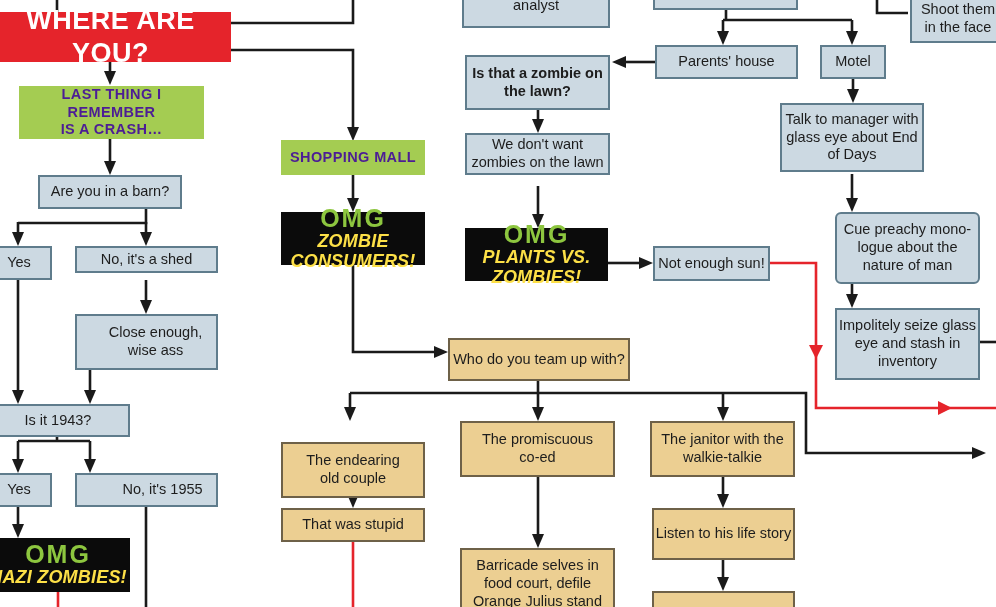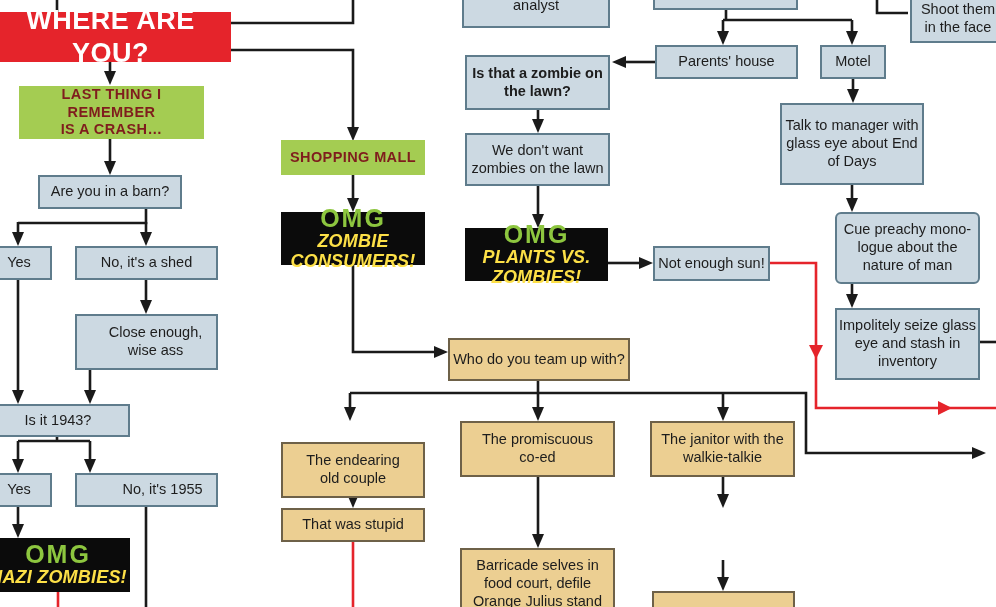--- a/index.html
+++ b/index.html
@@ -14,21 +14,21 @@
   }
   .blue{
     background:#ccd9e2;border:2px solid #5f7c8c;color:#1d1d1d;
     font-size:14.5px;
   }
   .tan{
     background:#eccf92;border:2px solid #6e6148;color:#1d1d1d;
     font-size:14.5px;
   }
   .green{
-    background:#a4cc52;color:#7f1d1d;font-weight:bold;
+    background:#a4cc52;color:#4c1d95;font-weight:bold;
     font-size:14.5px;letter-spacing:.4px;
   }
   .banner{
     background:#e5242b;color:#ffffff;font-weight:bold;
     font-size:27px;letter-spacing:.5px;
   }
   .black-box{
     background:#0b0b0b;color:#ffffff;flex-direction:column;gap:1px;
   }
   .omg{
@@ -113,21 +113,21 @@
   </div>
 
   <div class="node blue" style="left:38px;top:175px;width:144px;height:34px;">
     <span>Are you in a barn?</span>
   </div>
 
   <div class="node blue" style="left:-14px;top:246px;width:66px;height:34px;">
     <span>Yes</span>
   </div>
 
-  <div class="node blue" style="left:75px;top:246px;width:143px;height:34px;">
+  <div class="node blue" style="left:75px;top:246px;width:143px;height:27px;">
     <span>No, it's a shed</span>
   </div>
 
   <div class="node blue" style="left:75px;top:314px;width:143px;height:56px;padding-left:18px;">
     <span>Close enough,
 wise ass</span>
   </div>
 
   <div class="node blue" style="left:-14px;top:404px;width:144px;height:33px;">
     <span>Is it 1943?</span>
@@ -158,21 +158,21 @@
   <div class="node blue" style="left:462px;top:-34px;width:148px;height:62px;">
     <span>student, and systems
 analyst</span>
   </div>
 
   <div class="node blue" style="left:465px;top:55px;width:145px;height:55px;font-weight:bold;">
     <span>Is that a zombie on
 the lawn?</span>
   </div>
 
-  <div class="node blue" style="left:465px;top:133px;width:145px;height:53px;align-items:center;">
+  <div class="node blue" style="left:465px;top:133px;width:145px;height:42px;align-items:center;">
     <span>We don't want
 zombies on the lawn</span>
   </div>
 
   <div class="node black-box" style="left:465px;top:228px;width:143px;height:53px;">
     <span class="omg">OMG</span>
     <span class="omg-sub">PLANTS VS. ZOMBIES!</span>
   </div>
 
   <div class="node blue" style="left:653px;top:246px;width:117px;height:35px;">
@@ -201,39 +201,42 @@
   <div class="node tan" style="left:281px;top:508px;width:144px;height:34px;">
     <span>That was stupid</span>
   </div>
 
   <div class="node tan" style="left:460px;top:548px;width:155px;height:72px;">
     <span>Barricade selves in
 food court, defile
 Orange Julius stand</span>
   </div>
 
+  <div class="node tan" style="left:652px;top:508px;width:143px;height:52px;">
+    <span>Listen to his life story</span>
+  </div>
 
   <div class="node tan" style="left:652px;top:591px;width:143px;height:40px;"></div>
 
   <div class="node blue" style="left:653px;top:-28px;width:145px;height:38px;"></div>
 
   <div class="node blue" style="left:655px;top:45px;width:143px;height:34px;">
     <span>Parents' house</span>
   </div>
 
   <div class="node blue" style="left:820px;top:45px;width:66px;height:34px;">
     <span>Motel</span>
   </div>
 
   <div class="node blue" style="left:910px;top:-6px;width:96px;height:49px;">
     <span>Shoot them
 in the face</span>
   </div>
 
-  <div class="node blue" style="left:780px;top:103px;width:144px;height:82px;">
+  <div class="node blue" style="left:780px;top:103px;width:144px;height:69px;">
     <span>Talk to manager with
 glass eye about End
 of Days</span>
   </div>
 
   <div class="node blue" style="left:835px;top:212px;width:145px;height:72px;border-radius:6px;">
     <span>Cue preachy mono-
 logue about the
 nature of man</span>
   </div>

